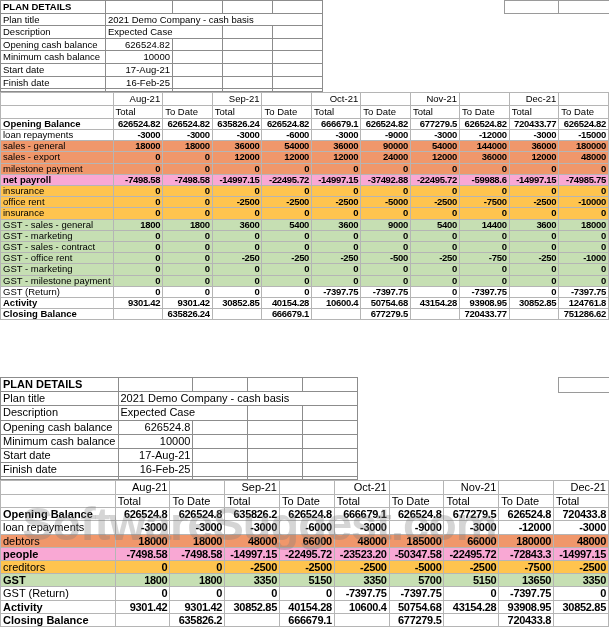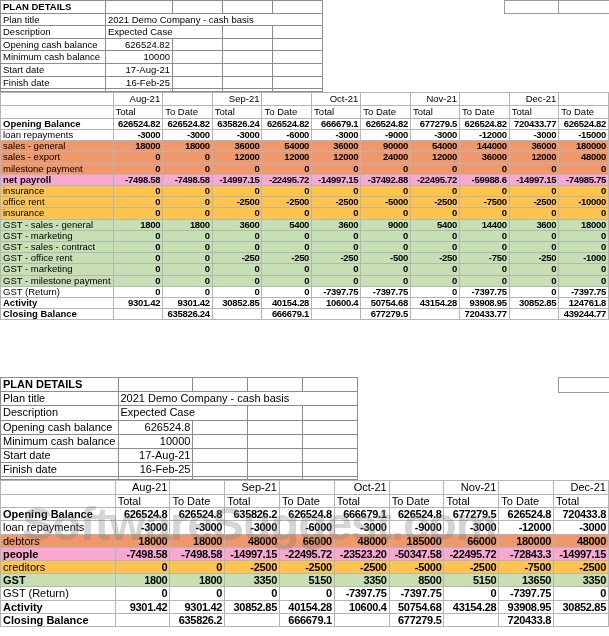--- a/index.html
+++ b/index.html
@@ -382,21 +382,21 @@
             <td class="lbl b">Closing Balance</td>
             <td class="num"></td>
             <td class="num">635826.24</td>
             <td class="num"></td>
             <td class="num">666679.1</td>
             <td class="num"></td>
             <td class="num">677279.5</td>
             <td class="num"></td>
             <td class="num">720433.77</td>
             <td class="num"></td>
-            <td class="num">439244.77</td>
+            <td class="num">751286.62</td>
           </tr>
         </tbody>
       </table>
     </div>
   <div id="plan2" class="plan t2" style="top:377px">
       <table class="info">
         <colgroup>
           <col style="width: 115px;">
           <col style="width: 75px;">
           <col style="width: 55px;">
@@ -565,21 +565,21 @@
             <td class="num">-7500</td>
             <td class="num">-2500</td>
           </tr>
           <tr class="green">
             <td class="lbl b">GST</td>
             <td class="num">1800</td>
             <td class="num">1800</td>
             <td class="num">3350</td>
             <td class="num">5150</td>
             <td class="num">3350</td>
-            <td class="num">8500</td>
+            <td class="num">5700</td>
             <td class="num">5150</td>
             <td class="num">13650</td>
             <td class="num">3350</td>
           </tr>
           <tr class="boxed">
             <td class="lbl">GST (Return)</td>
             <td class="num">0</td>
             <td class="num">0</td>
             <td class="num">0</td>
             <td class="num">0</td>

